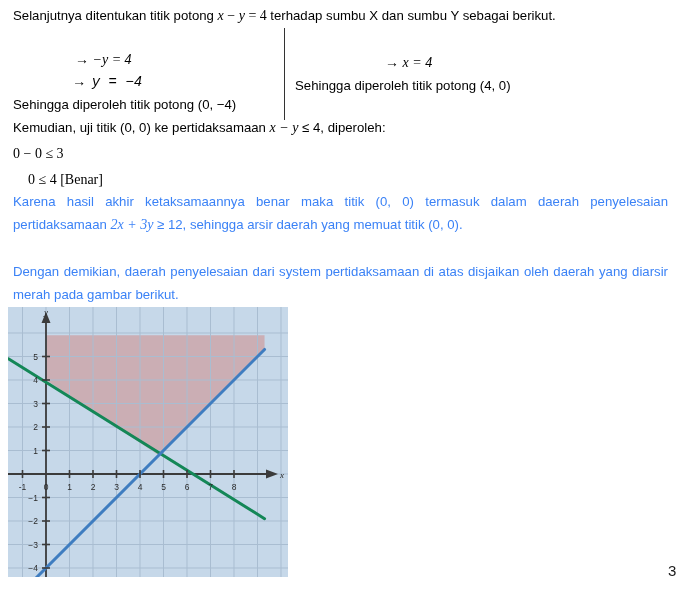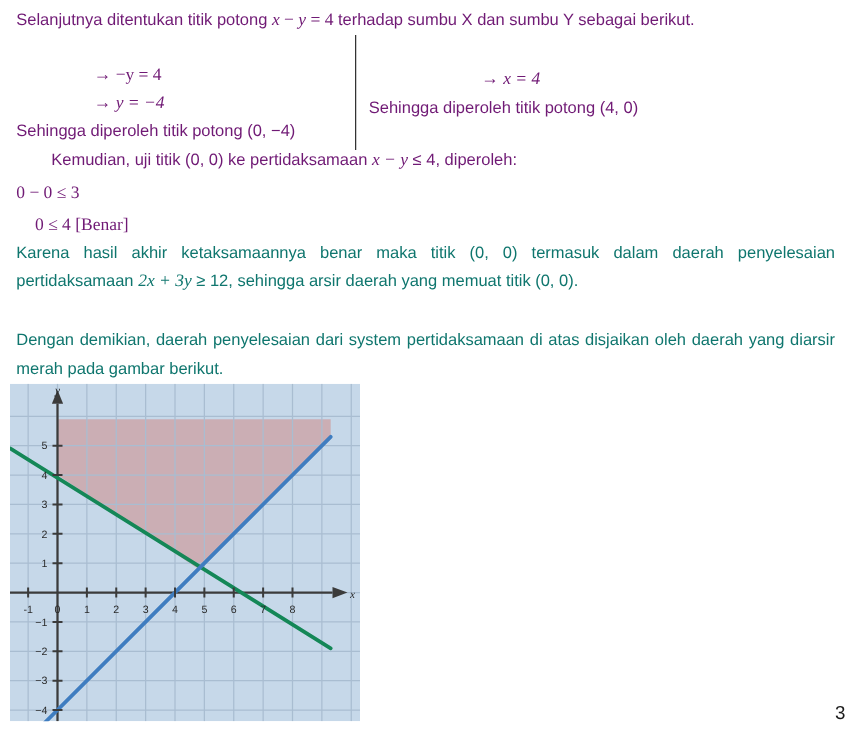--- a/index.html
+++ b/index.html
@@ -19,37 +19,37 @@
     position: absolute;
     left: 0; top: 0;
     width: 687px;
     height: 590px;
   }
   .line {
     position: absolute;
     font-size: 13.2px;
     line-height: 16px;
     white-space: nowrap;
-    color: #701a75;
+    color: #000000;
   }
   .mathvar {
     font-family: "Liberation Serif", serif;
     font-style: italic;
     font-size: 14px;
   }
   .mathnum {
     font-family: "Liberation Serif", serif;
     font-style: normal;
     font-size: 14px;
   }
   .para {
     position: absolute;
     font-size: 13.2px;
     line-height: 22.5px;
-    color: #0f766e;
+    color: #3b82f6;
     text-align: justify;
   }
   .vsep {
     position: absolute;
     background: #333333;
     width: 1px;
   }
   .pagenum {
     position: absolute;
     font-size: 15px;
@@ -82,37 +82,37 @@
 
 <div class="doc">
 
   <div class="line" style="left:13px; top:8px;">
     <span>Selanjutnya ditentukan titik potong </span><span class="mathvar">x</span><span class="mathnum"> − </span><span class="mathvar">y</span><span class="mathnum"> = 4 </span><span>terhadap sumbu X dan sumbu Y sebagai berikut.</span>
   </div>
 
   <div class="vsep" style="left:284px; top:28px; height:92px;"></div>
 
   <div class="line" style="left:75px; top:52px;">
-    <span class="mathnum" style="margin-top:42px;">→ −y = 4</span>
+    <span class="mathnum" style="font-style:italic;margin-top:42px;">→ −y = 4</span>
   </div>
   <div class="line" style="left:75px; top:74px;">
-    <span class="mathnum" style="font-style:italic;">→ y = −4</span>
+    <span class="mathnum" style="font-style:italic;font-family:Liberation Mono, monospace;">→ y = −4</span>
   </div>
   <div class="line" style="left:13px; top:97px;">
     <span>Sehingga diperoleh titik potong (0, −4)</span>
   </div>
 
   <div class="line" style="left:385px; top:55px;">
     <span class="mathnum" style="font-style:italic;">→ x = 4</span>
   </div>
   <div class="line" style="left:295px; top:78px;text-align:center;">
     <span>Sehingga diperoleh titik potong (4, 0)</span>
   </div>
 
-  <div class="line" style="left:13px; top:120px;margin-left:28px;">
+  <div class="line" style="left:13px; top:120px;">
     <span>Kemudian, uji titik (0, 0) ke pertidaksamaan </span><span class="mathvar">x − y</span><span> ≤ 4, diperoleh:</span>
   </div>
 
   <div class="line" style="left:13px; top:146px;">
     <span class="mathnum">0 − 0 ≤ 3</span>
   </div>
   <div class="line" style="left:28px; top:172px;">
     <span class="mathnum">0 ≤ 4 [Benar]</span>
   </div>
 

